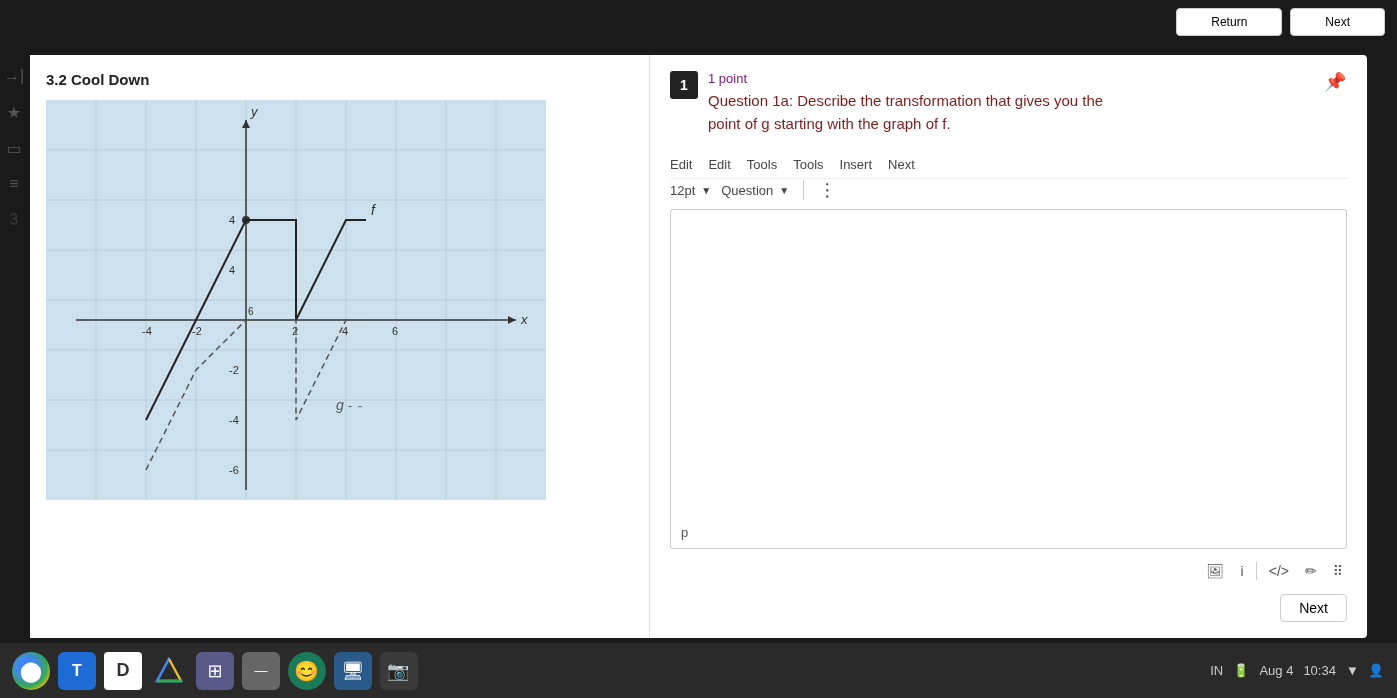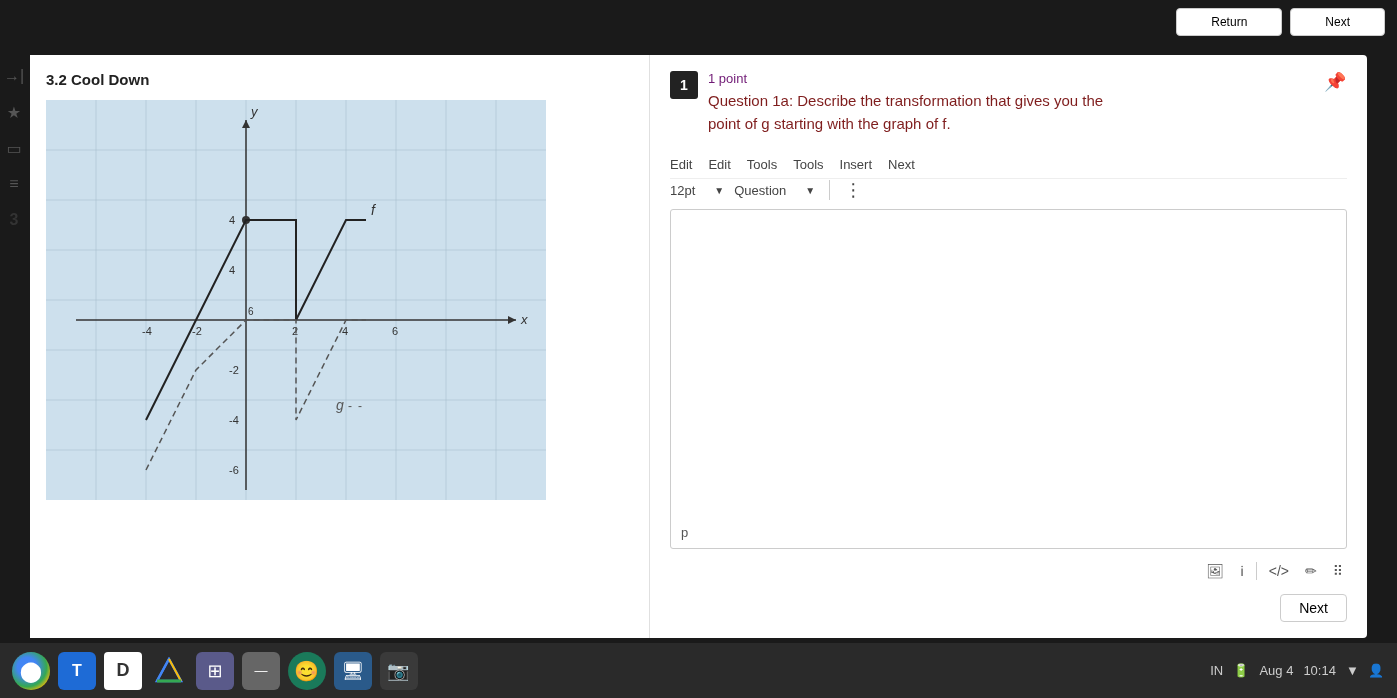--- a/index.html
+++ b/index.html
@@ -146,21 +146,21 @@
       display: flex;
       align-items: center;
       gap: 10px;
       margin-bottom: 8px;
       font-size: 13px;
       color: #444;
     }
     .format-select {
       display: flex;
       align-items: center;
-      gap: 19px;
+      gap: 6px;
       cursor: pointer;
     }
     .format-divider {
       width: 1px;
       height: 20px;
       background: #ccc;
       margin: 0 4px;
     }
     .dots-icon {
       font-size: 18px;
@@ -451,17 +451,17 @@
   <div class="taskbar-icon grid" style="background:#5a5a8a;border-radius:6px;font-size:18px;">⊞</div>
   <div class="taskbar-icon dash" style="background:#666;border-radius:6px;font-size:13px;color:#fff;">—</div>
   <div class="taskbar-icon smiley" style="background:#1a7a5a;">😊</div>
   <div class="taskbar-icon screen" style="background:#2a5a8a;border-radius:6px;font-size:18px;">🖥</div>
   <div class="taskbar-icon camera" style="background:#3a3a3a;border-radius:6px;font-size:18px;">📷</div>
 
   <div class="taskbar-right">
     <span>IN</span>
     <span>🔋</span>
     <span>Aug 4</span>
-    <span>10:14</span>
+    <span>10:34</span>
     <span>▼</span>
     <span>👤</span>
   </div>
 </div>
 
 </body></html>

